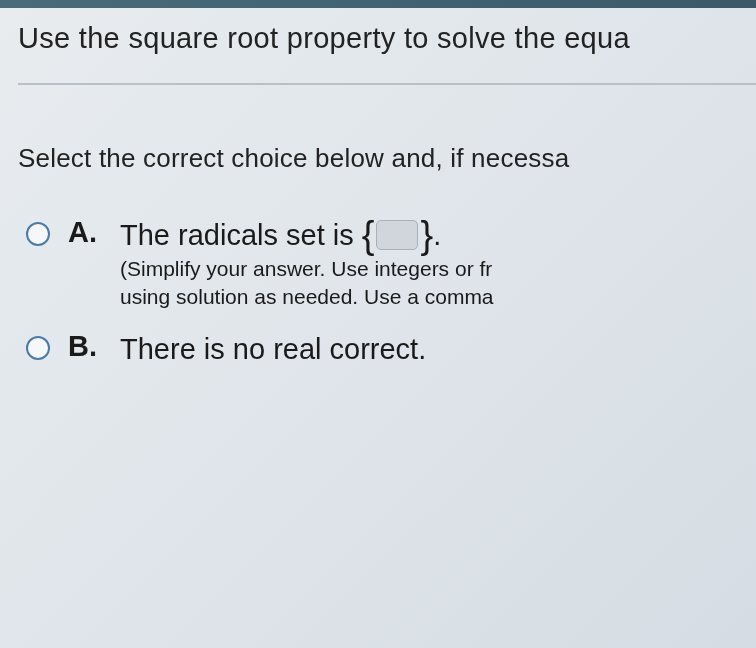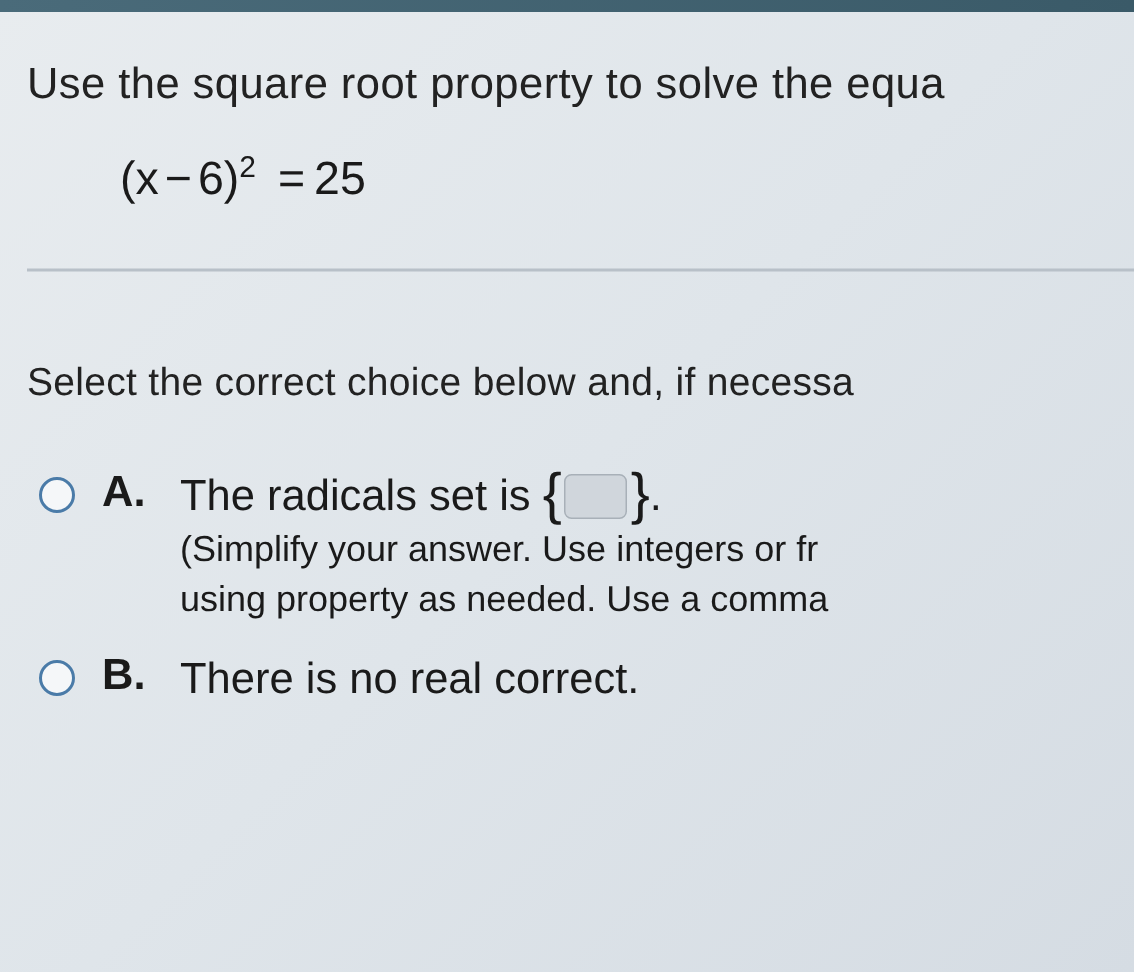--- a/index.html
+++ b/index.html
@@ -15,21 +15,21 @@
       color: #1a1a1a;
       overflow: hidden;
       position: relative;
     }
     .top-bar {
       height: 8px;
       background: linear-gradient(90deg, #4a6b7a 0%, #3a5a68 100%);
       width: 100%;
     }
     .content {
-      padding: 32px 0 0 18px;
+      padding: 14px 0 0 18px;
     }
     .question-text {
       font-size: 29px;
       color: #222;
       margin-bottom: 28px;
       letter-spacing: 0.3px;
     }
     .equation {
       font-size: 31px;
       color: #1a1a1a;
@@ -100,58 +100,54 @@
       height: 30px;
       background: #d0d6dc;
       border: 1px solid #a8b0b8;
       border-radius: 5px;
       margin: 0 2px;
       vertical-align: middle;
       position: relative;
       top: -2px;
     }
     .hint {
-      font-size: 24px;
+      font-size: 21px;
       color: #1a1a1a;
       line-height: 1.35;
     }
     .choice-b {
       margin-top: 12px;
     }
   </style>
 </head>
 <body>
 
 <div class="top-bar"></div>
 
 <div class="content">
 
   <div class="question-text">Use the square root property to solve the equa</div>
 
-  <div class="equation">
-    <span>(x</span><span style="padding:0 4px;">−</span><span>6)</span><sup>2</sup>
-    <span style="padding:0 6px;">=</span><span>25</span>
-  </div>
 
   <hr class="divider">
 
   <div class="instruction">Select the correct choice below and, if necessa</div>
 
   <div class="choice">
     <div class="radio"></div>
     <div class="choice-label">A.</div>
     <div class="choice-body">
       <span>The radicals set is </span><span class="brace-group">
           <span class="brace">{</span>
           <span class="answer-box"></span>
           <span class="brace">}</span>
         </span><span>.</span>
       <div class="hint">
         <div>(Simplify your answer. Use integers or fr</div>
-        <div>using property as needed. Use a comma</div>
+        <div>using solution as needed. Use a comma</div>
       </div>
     </div>
   </div>
 
   <div class="choice choice-b">
     <div class="radio"></div>
     <div class="choice-label">B.</div>
     <div class="choice-body">There is no real correct.</div>
   </div>
 

